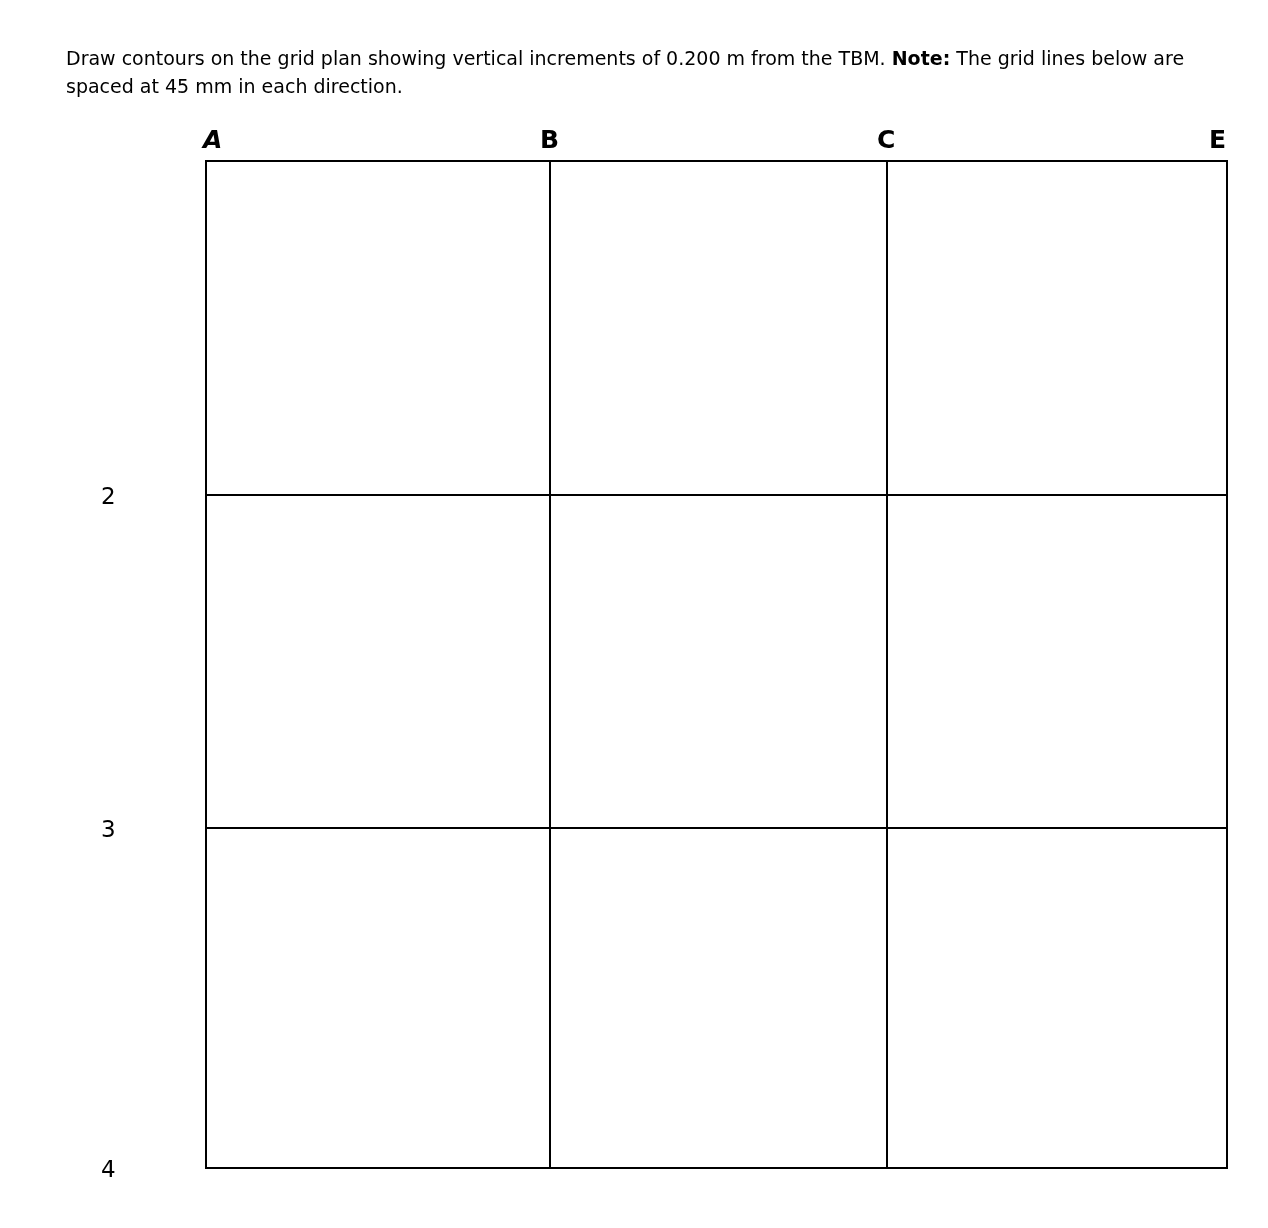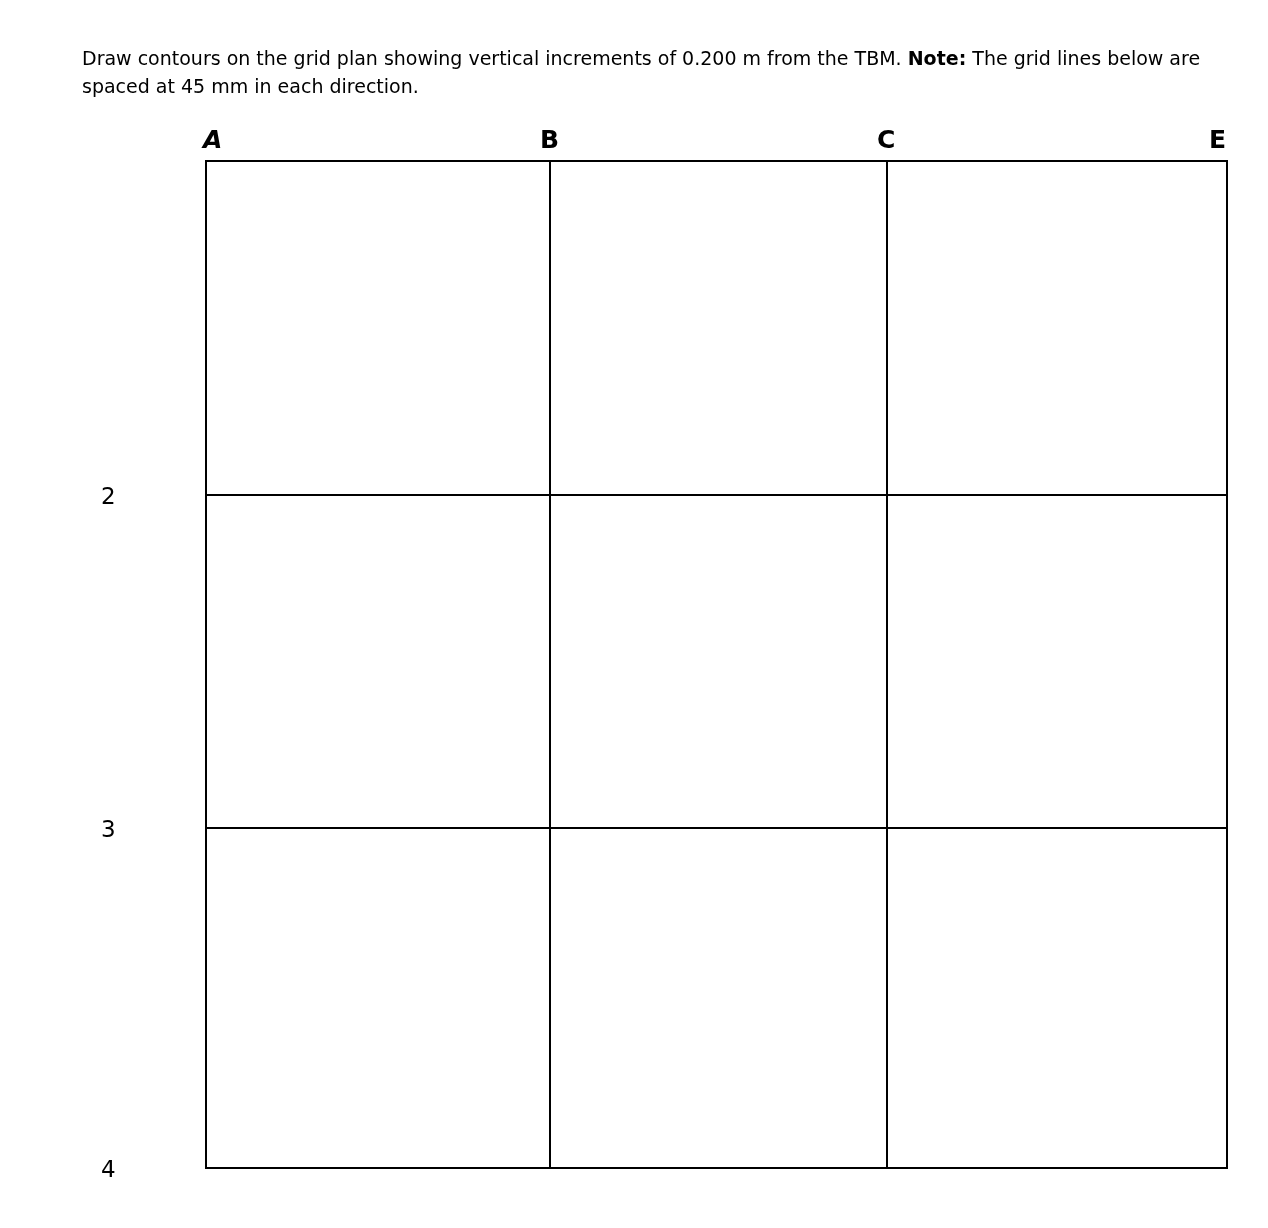--- a/index.html
+++ b/index.html
@@ -19,21 +19,20 @@
   
   #instruction {
     position: absolute;
     left: 66px;
     top: 25px;
     width: 1165px;
     font-size: 19px;
     line-height: 28px;
     color: #000000;
     font-weight: normal;
-    margin-left: 16px;
   }
   #instruction .bold {
     font-weight: bold;
   }
 
   
   #grid-plan {
     position: absolute;
     left: 0;
     top: 0;

